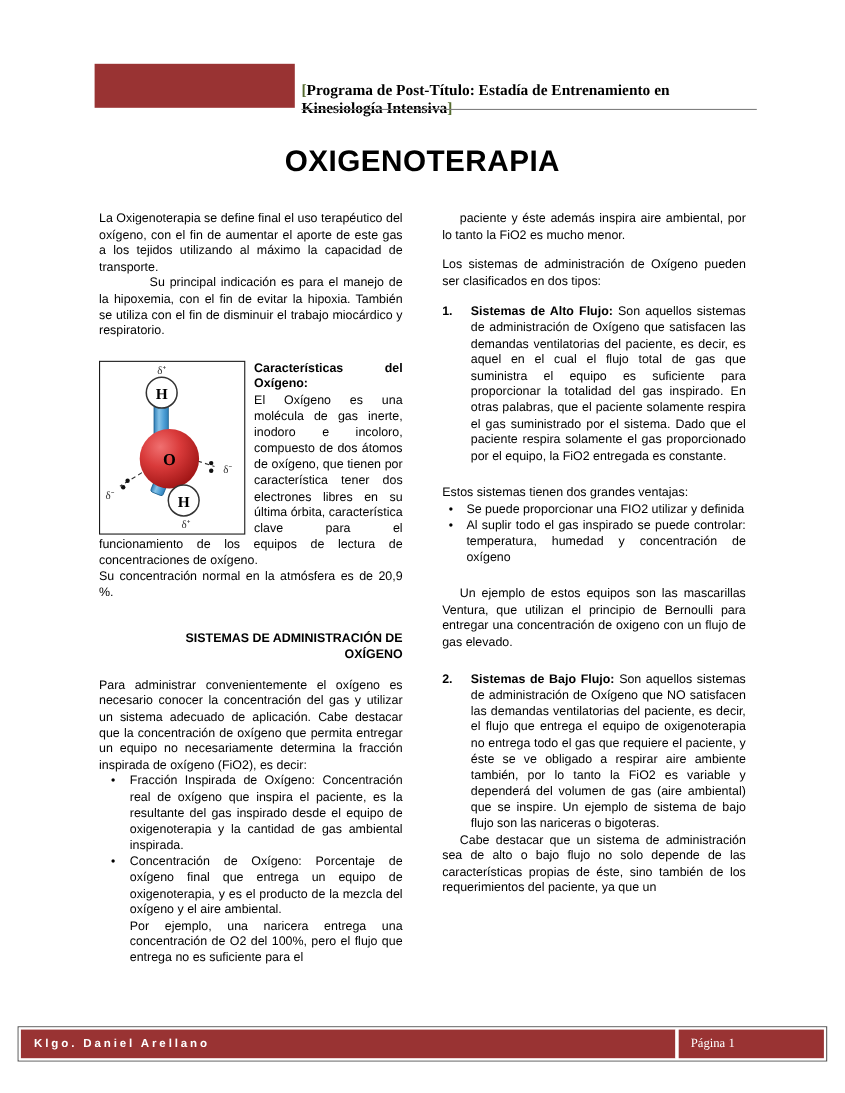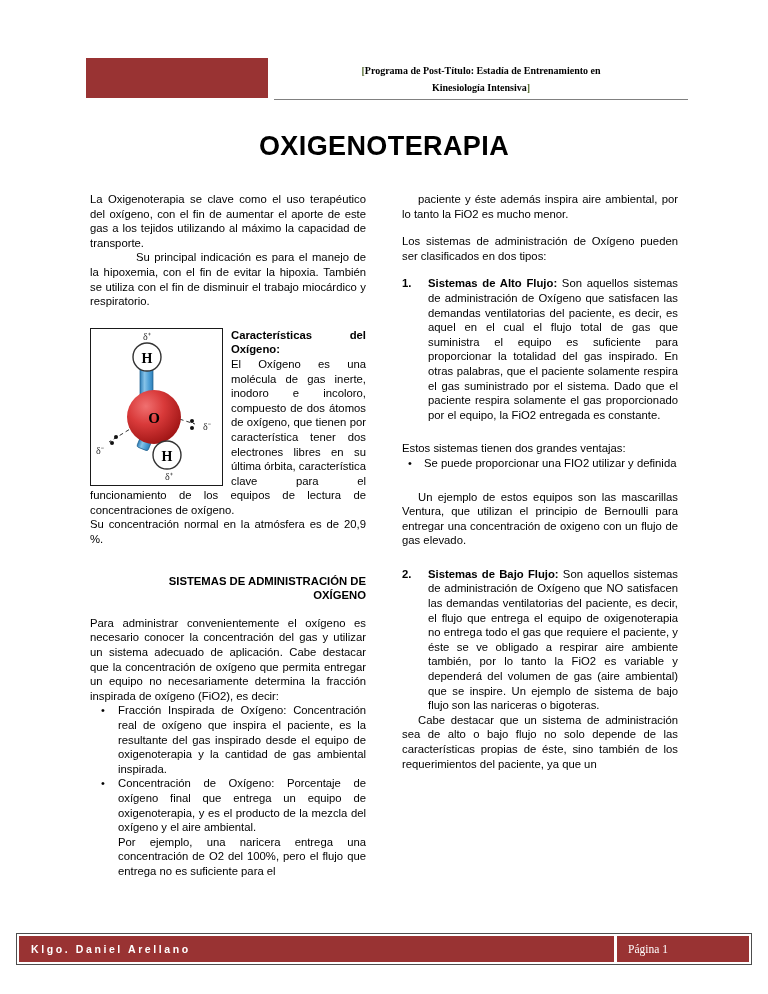--- a/index.html
+++ b/index.html
@@ -28,28 +28,27 @@
     position: absolute;
     left: 0;
     top: 0;
     width: 182px;
     height: 40px;
     background: #993333;
   }
   .header-title {
     position: absolute;
     left: 188px;
-    top: 4px;
+    top: 16px;
     width: 414px;
     font-family: "Liberation Serif", serif;
     font-weight: bold;
-    font-size: 10px;
+    font-size: 14px;
     line-height: 17px;
     color: #000000;
-    text-align: center;
   }
   .header-title .brk {
     color: #556b2f;
   }
   .header-rule {
     position: absolute;
     left: 188px;
     top: 41px;
     width: 414px;
     height: 1px;
@@ -222,21 +221,21 @@
     <span class="brk">[</span><span>Programa de Post-Título: Estadía de Entrenamiento en</span><br>
     <span>Kinesiología Intensiva</span><span class="brk">]</span>
   </div>
   <div class="header-rule"></div>
 </div>
 
 <div class="doc-title">OXIGENOTERAPIA</div>
 
 <div class="col col-left">
 
-  <p>La Oxigenoterapia se clave como el uso terapéutico del oxígeno, con el fin de aumentar el aporte de este gas a los tejidos utilizando al máximo la capacidad de transporte.</p>
+  <p>La Oxigenoterapia se define final el uso terapéutico del oxígeno, con el fin de aumentar el aporte de este gas a los tejidos utilizando al máximo la capacidad de transporte.</p>
   <p class="indent-first">Su principal indicación es para el manejo de la hipoxemia, con el fin de evitar la hipoxia. También se utiliza con el fin de disminuir el trabajo miocárdico y respiratorio.</p>
 
   <div class="gap-md"></div>
 
   <div>
     <div class="molecule-figure">
       <svg width="130" height="155" viewBox="0 0 130 155">
         <defs>
           <radialGradient id="oxyGrad" cx="35%" cy="30%" r="75%">
             <stop offset="0%" stop-color="#f07070"></stop>
@@ -317,20 +316,21 @@
   <div class="num-item">
     <span class="num">1.</span><span class="bold">Sistemas de Alto Flujo:</span><span> Son aquellos sistemas de administración de Oxígeno que satisfacen las demandas ventilatorias del paciente, es decir, es aquel en el cual el flujo total de gas que suministra el equipo es suficiente para proporcionar la totalidad del gas inspirado. En otras palabras, que el paciente solamente respira el gas suministrado por el sistema. Dado que el paciente respira solamente el gas proporcionado por el equipo, la FiO2 entregada es constante.</span>
   </div>
 
   <div class="gap-md"></div>
 
   <p>Estos sistemas tienen dos grandes ventajas:</p>
 
   <ul class="bullets tight">
     <li>Se puede proporcionar una FIO2 utilizar y definida</li>
+    <li>Al suplir todo el gas inspirado se puede controlar: temperatura, humedad y concentración de oxígeno</li>
   </ul>
 
   <div class="gap-md"></div>
 
   <p class="indent-small">Un ejemplo de estos equipos son las mascarillas Ventura, que utilizan el principio de Bernoulli para entregar una concentración de oxigeno con un flujo de gas elevado.</p>
 
   <div class="gap-md"></div>
 
   <div class="num-item">
     <span class="num">2.</span><span class="bold">Sistemas de Bajo Flujo:</span><span> Son aquellos sistemas de administración de Oxígeno que NO satisfacen las demandas ventilatorias del paciente, es decir, el flujo que entrega el equipo de oxigenoterapia no entrega todo el gas que requiere el paciente, y éste se ve obligado a respirar aire ambiente también, por lo tanto la FiO2 es variable y dependerá del volumen de gas (aire ambiental) que se inspire. Un ejemplo de sistema de bajo flujo son las nariceras o bigoteras.</span>

